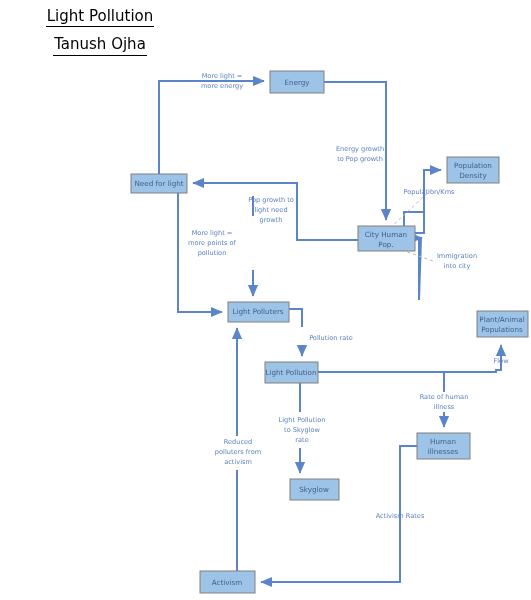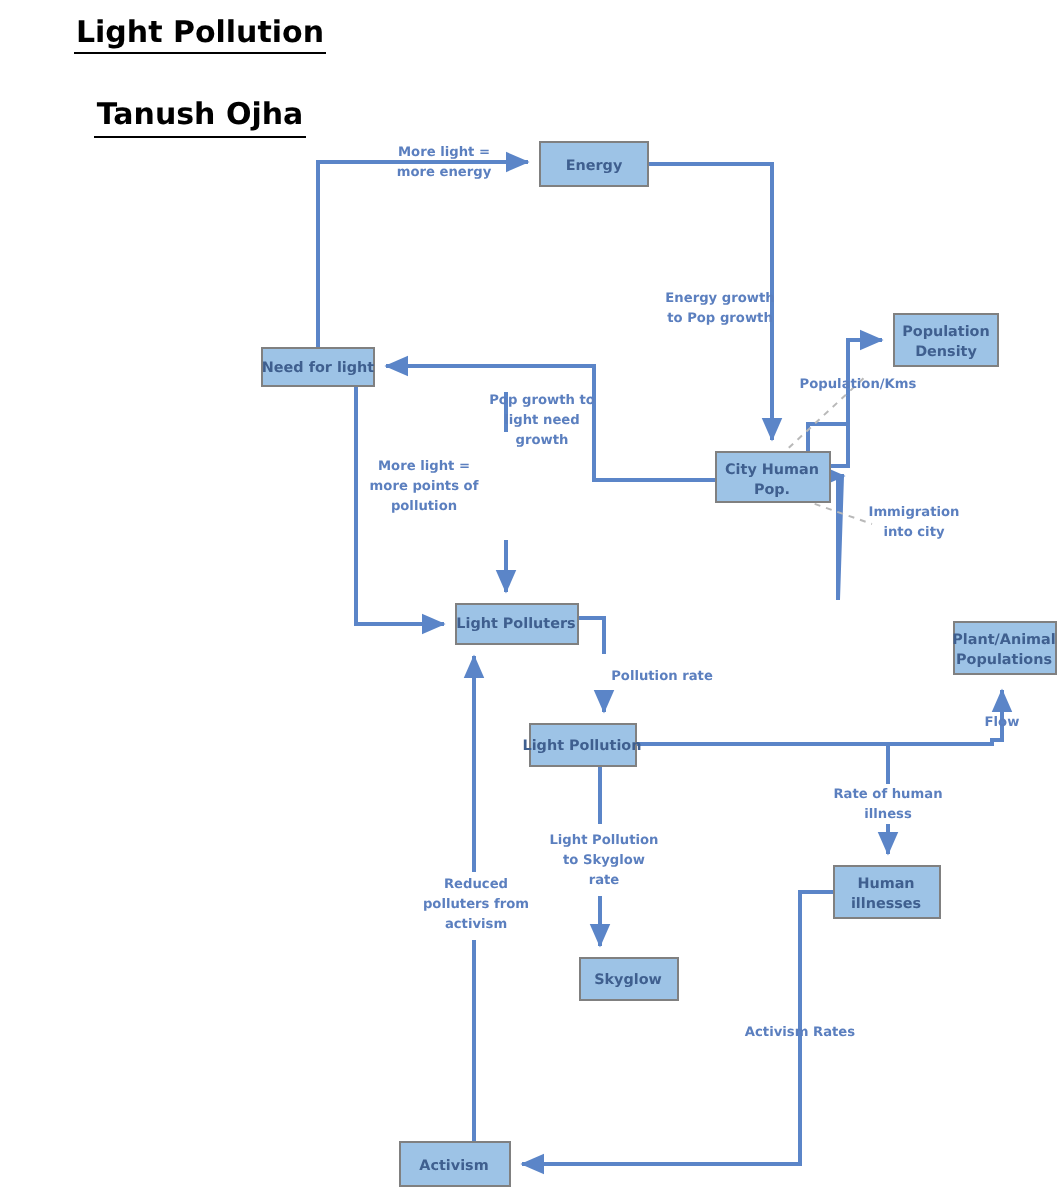--- a/index.html
+++ b/index.html
@@ -12,39 +12,38 @@
     height: 600px;
     position: relative;
     overflow: hidden;
     font-family: "DejaVu Sans", sans-serif;
   }
   #diagram-root {
     position: absolute;
     left: 0; top: 0;
     width: 447px;
     height: 600px;
-    font-weight: bold;
   }
   .title-block {
     position: absolute;
     left: 0; top: 6px;
     width: 200px;
     text-align: center;
   }
   .title-line {
     display: inline-block;
     font-family: "DejaVu Sans", sans-serif;
     font-size: 15px;
     color: #000000;
     border-bottom: 1px solid #000000;
     line-height: 1.35;
     padding: 0 1px;
     white-space: nowrap;
   }
-  .title-line.second { margin-top: 20px; }
+  .title-line.second { margin-top: 7px; }
 
   svg.flow {
     position: absolute;
     left: 0; top: 0;
     width: 531px;
     height: 600px;
   }
   .node-rect {
     fill: #9DC3E6;
     stroke: #808080;

